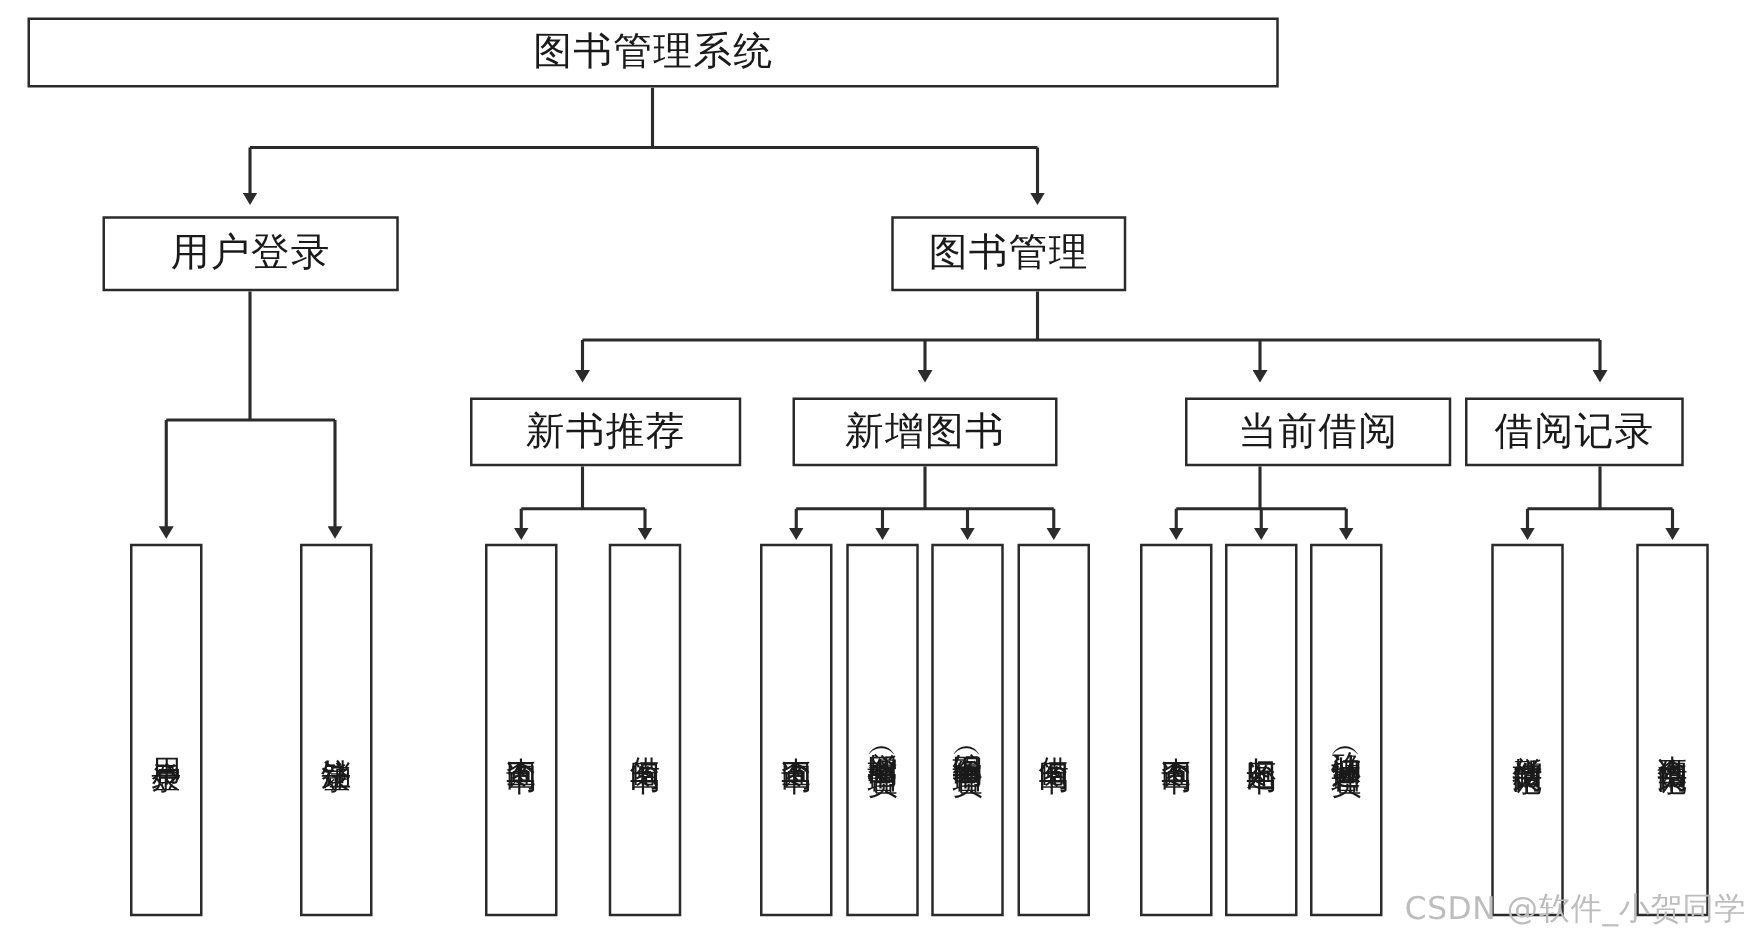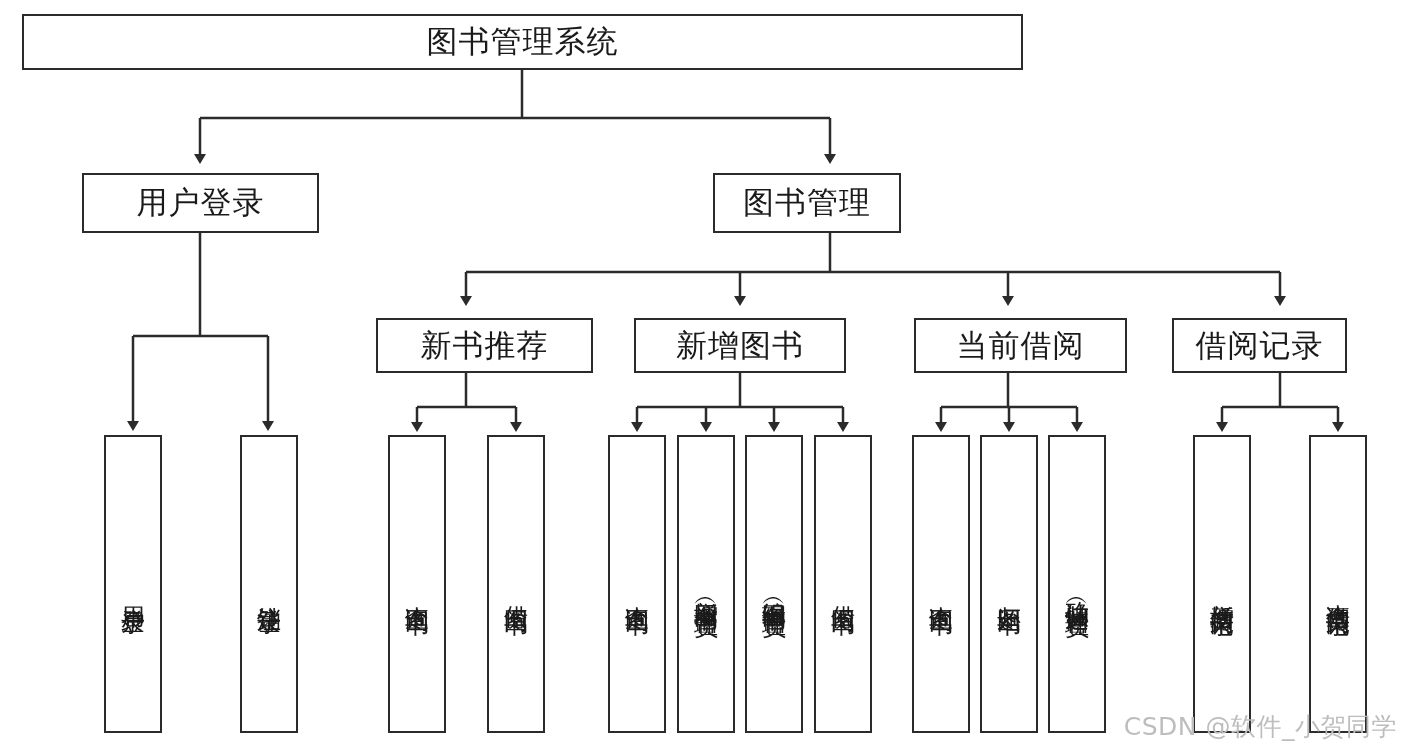--- a/index.html
+++ b/index.html
@@ -134,21 +134,21 @@
   <div class="node horiz" style="left:713px; top:173px; width:188px; height:60px;">
     <span>图书管理</span>
   </div>
 
   <div class="node horiz" style="left:376px; top:318px; width:217px; height:55px;">
     <span>新书推荐</span>
   </div>
   <div class="node horiz" style="left:634px; top:318px; width:212px; height:55px;">
     <span>新增图书</span>
   </div>
-  <div class="node horiz" style="left:914px; top:318px; width:213px; height:55px;">
+  <div class="node horiz" style="left:948px; top:318px; width:213px; height:55px;">
     <span>当前借阅</span>
   </div>
   <div class="node horiz" style="left:1172px; top:318px; width:175px; height:55px;">
     <span>借阅记录</span>
   </div>
 
   <div class="node vert" style="left:104px; top:435px; width:58px; height:298px;">
     <span class="vlabel">用户登录</span>
   </div>
   <div class="node vert" style="left:240px; top:435px; width:58px; height:298px;">

